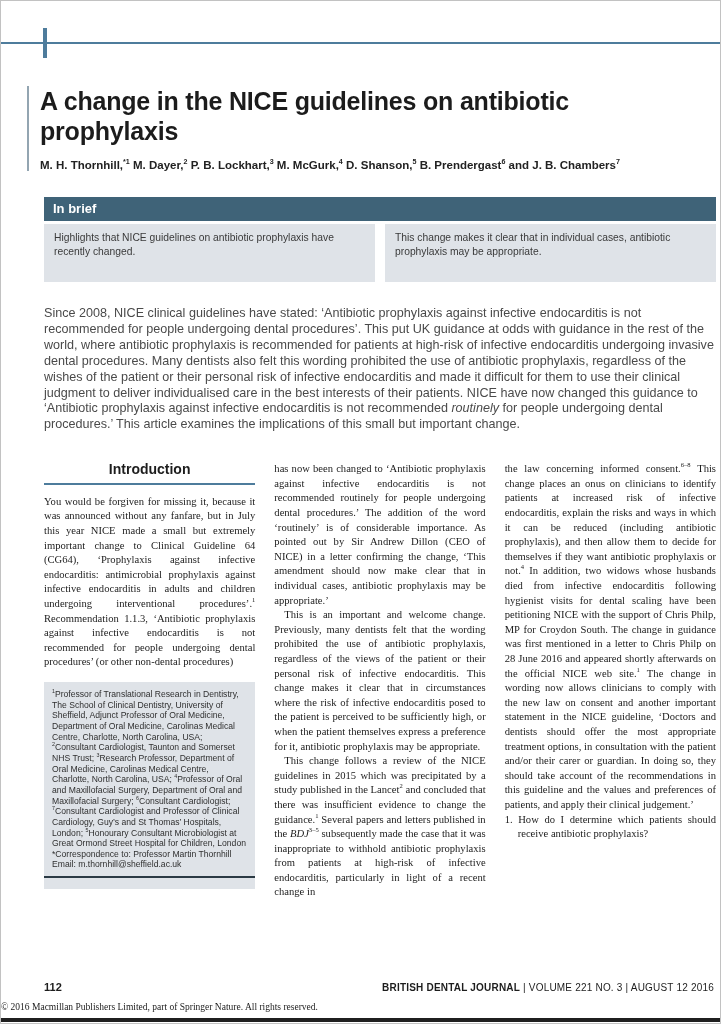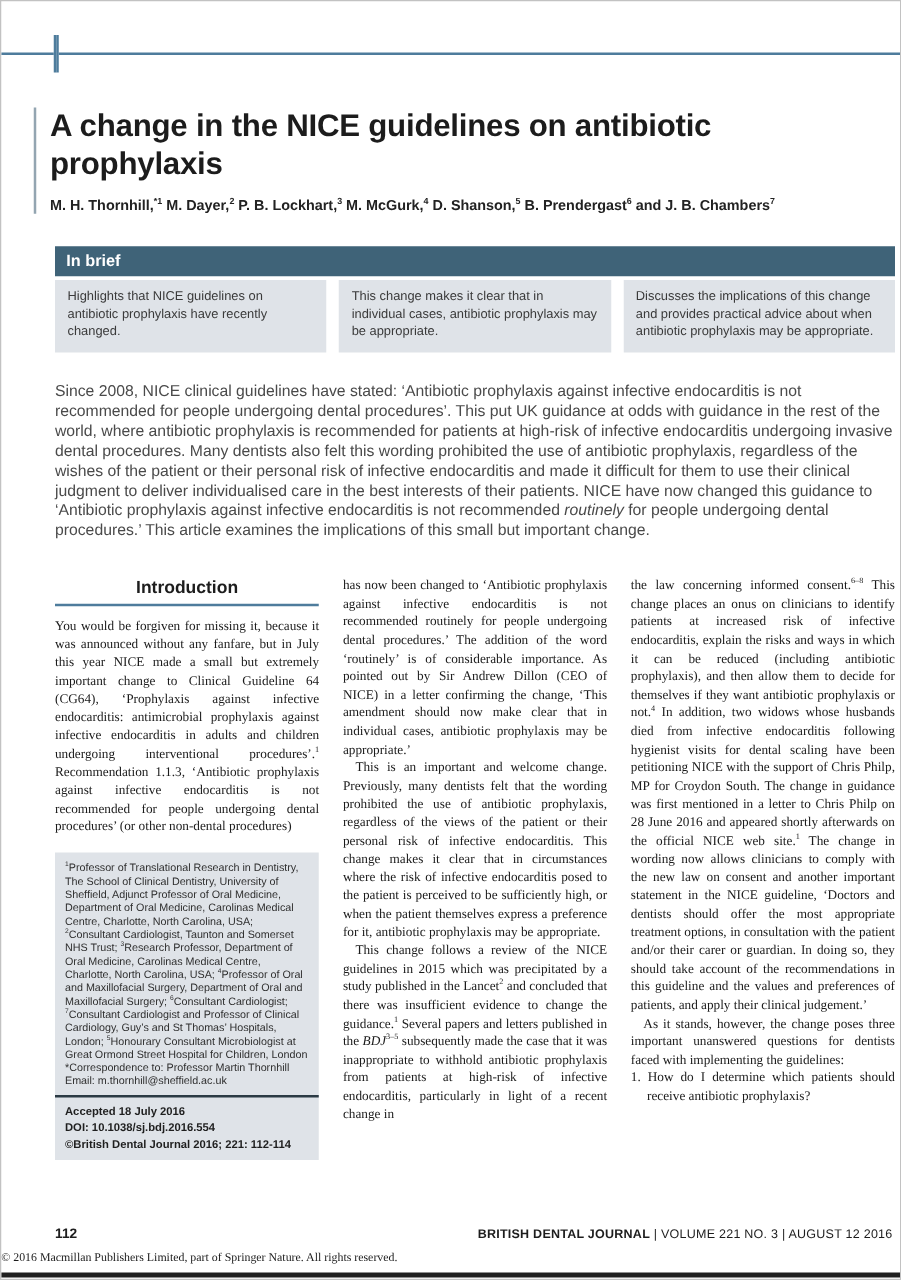--- a/index.html
+++ b/index.html
@@ -110,54 +110,47 @@
   <div class="title-block">
     <div class="article-title">A change in the NICE guidelines on antibiotic prophylaxis</div>
     <div class="authors">M. H. Thornhill,<sup>*1</sup> M. Dayer,<sup>2</sup> P. B. Lockhart,<sup>3</sup> M. McGurk,<sup>4</sup> D. Shanson,<sup>5</sup> B. Prendergast<sup>6</sup> and J. B. Chambers<sup>7</sup></div>
   </div>
 
   <div class="inbrief">
     <div class="inbrief-bar">In brief</div>
     <div class="inbrief-boxes">
       <div class="inbrief-box">Highlights that NICE guidelines on antibiotic prophylaxis have recently changed.</div>
       <div class="inbrief-box">This change makes it clear that in individual cases, antibiotic prophylaxis may be appropriate.</div>
-      <div class="inbrief-box">Discusses the implications of this change and provides practical advice about when antibiotic prophylaxis may be appropriate.</div>
     </div>
   </div>
 
   <div class="abstract">Since 2008, NICE clinical guidelines have stated: ‘Antibiotic prophylaxis against infective endocarditis is not recommended for people undergoing dental procedures’. This put UK guidance at odds with guidance in the rest of the world, where antibiotic prophylaxis is recommended for patients at high-risk of infective endocarditis undergoing invasive dental procedures. Many dentists also felt this wording prohibited the use of antibiotic prophylaxis, regardless of the wishes of the patient or their personal risk of infective endocarditis and made it difficult for them to use their clinical judgment to deliver individualised care in the best interests of their patients. NICE have now changed this guidance to ‘Antibiotic prophylaxis against infective endocarditis is not recommended <i>routinely</i> for people undergoing dental procedures.’ This article examines the implications of this small but important change.</div>
 
   <div class="body-cols">
 
     <div class="col">
       <div class="section-heading">Introduction</div>
       <p>You would be forgiven for missing it, because it was announced without any fanfare, but in July this year NICE made a small but extremely important change to Clinical Guideline 64 (CG64), ‘Prophylaxis against infective endocarditis: antimicrobial prophylaxis against infective endocarditis in adults and children undergoing interventional procedures’.<sup>1</sup> Recommendation 1.1.3, ‘Antibiotic prophylaxis against infective endocarditis is not recommended for people undergoing dental procedures’ (or other non-dental procedures)</p>
 
       <div class="affil-box">
         <p><sup>1</sup>Professor of Translational Research in Dentistry, The School of Clinical Dentistry, University of Sheffield, Adjunct Professor of Oral Medicine, Department of Oral Medicine, Carolinas Medical Centre, Charlotte, North Carolina, USA; <sup>2</sup>Consultant Cardiologist, Taunton and Somerset NHS Trust; <sup>3</sup>Research Professor, Department of Oral Medicine, Carolinas Medical Centre, Charlotte, North Carolina, USA; <sup>4</sup>Professor of Oral and Maxillofacial Surgery, Department of Oral and Maxillofacial Surgery; <sup>6</sup>Consultant Cardiologist; <sup>7</sup>Consultant Cardiologist and Professor of Clinical Cardiology, Guy’s and St Thomas’ Hospitals, London; <sup>5</sup>Honourary Consultant Microbiologist at Great Ormond Street Hospital for Children, London</p>
         <p>*Correspondence to: Professor Martin Thornhill</p>
         <p>Email: m.thornhill@sheffield.ac.uk</p>
         <div class="affil-rule"></div>
-        <div class="affil-meta">
-          <div>Accepted 18 July 2016</div>
-          <div>DOI: 10.1038/sj.bdj.2016.554</div>
-          <div>©British Dental Journal 2016; 221: 112-114</div>
-        </div>
       </div>
     </div>
 
     <div class="col">
       <p>has now been changed to ‘Antibiotic prophylaxis against infective endocarditis is not recommended routinely for people undergoing dental procedures.’ The addition of the word ‘routinely’ is of considerable importance. As pointed out by Sir Andrew Dillon (CEO of NICE) in a letter confirming the change, ‘This amendment should now make clear that in individual cases, antibiotic prophylaxis may be appropriate.’</p>
       <p class="indent">This is an important and welcome change. Previously, many dentists felt that the wording prohibited the use of antibiotic prophylaxis, regardless of the views of the patient or their personal risk of infective endocarditis. This change makes it clear that in circumstances where the risk of infective endocarditis posed to the patient is perceived to be sufficiently high, or when the patient themselves express a preference for it, antibiotic prophylaxis may be appropriate.</p>
       <p class="indent">This change follows a review of the NICE guidelines in 2015 which was precipitated by a study published in the Lancet<sup>2</sup> and concluded that there was insufficient evidence to change the guidance.<sup>1</sup> Several papers and letters published in the <i>BDJ</i><sup>3–5</sup> subsequently made the case that it was inappropriate to withhold antibiotic prophylaxis from patients at high-risk of infective endocarditis, particularly in light of a recent change in</p>
     </div>
 
     <div class="col">
       <p>the law concerning informed consent.<sup>6–8</sup> This change places an onus on clinicians to identify patients at increased risk of infective endocarditis, explain the risks and ways in which it can be reduced (including antibiotic prophylaxis), and then allow them to decide for themselves if they want antibiotic prophylaxis or not.<sup>4</sup> In addition, two widows whose husbands died from infective endocarditis following hygienist visits for dental scaling have been petitioning NICE with the support of Chris Philp, MP for Croydon South. The change in guidance was first mentioned in a letter to Chris Philp on 28 June 2016 and appeared shortly afterwards on the official NICE web site.<sup>1</sup> The change in wording now allows clinicians to comply with the new law on consent and another important statement in the NICE guideline, ‘Doctors and dentists should offer the most appropriate treatment options, in consultation with the patient and/or their carer or guardian. In doing so, they should take account of the recommendations in this guideline and the values and preferences of patients, and apply their clinical judgement.’</p>
-      <p class="indent">As it stands, however, the change poses three important unanswered questions for dentists faced with implementing the guidelines:</p>
       <p class="hang">1. How do I determine which patients should receive antibiotic prophylaxis?</p>
     </div>
 
   </div>
 
   <div class="footer-row">
     <div class="page-number">112</div>
     <div class="journal-line"><b>BRITISH DENTAL JOURNAL</b>  |  VOLUME 221  NO. 3  |  AUGUST 12 2016</div>
   </div>
   <div class="copyright">© 2016 Macmillan Publishers Limited, part of Springer Nature. All rights reserved.</div>

